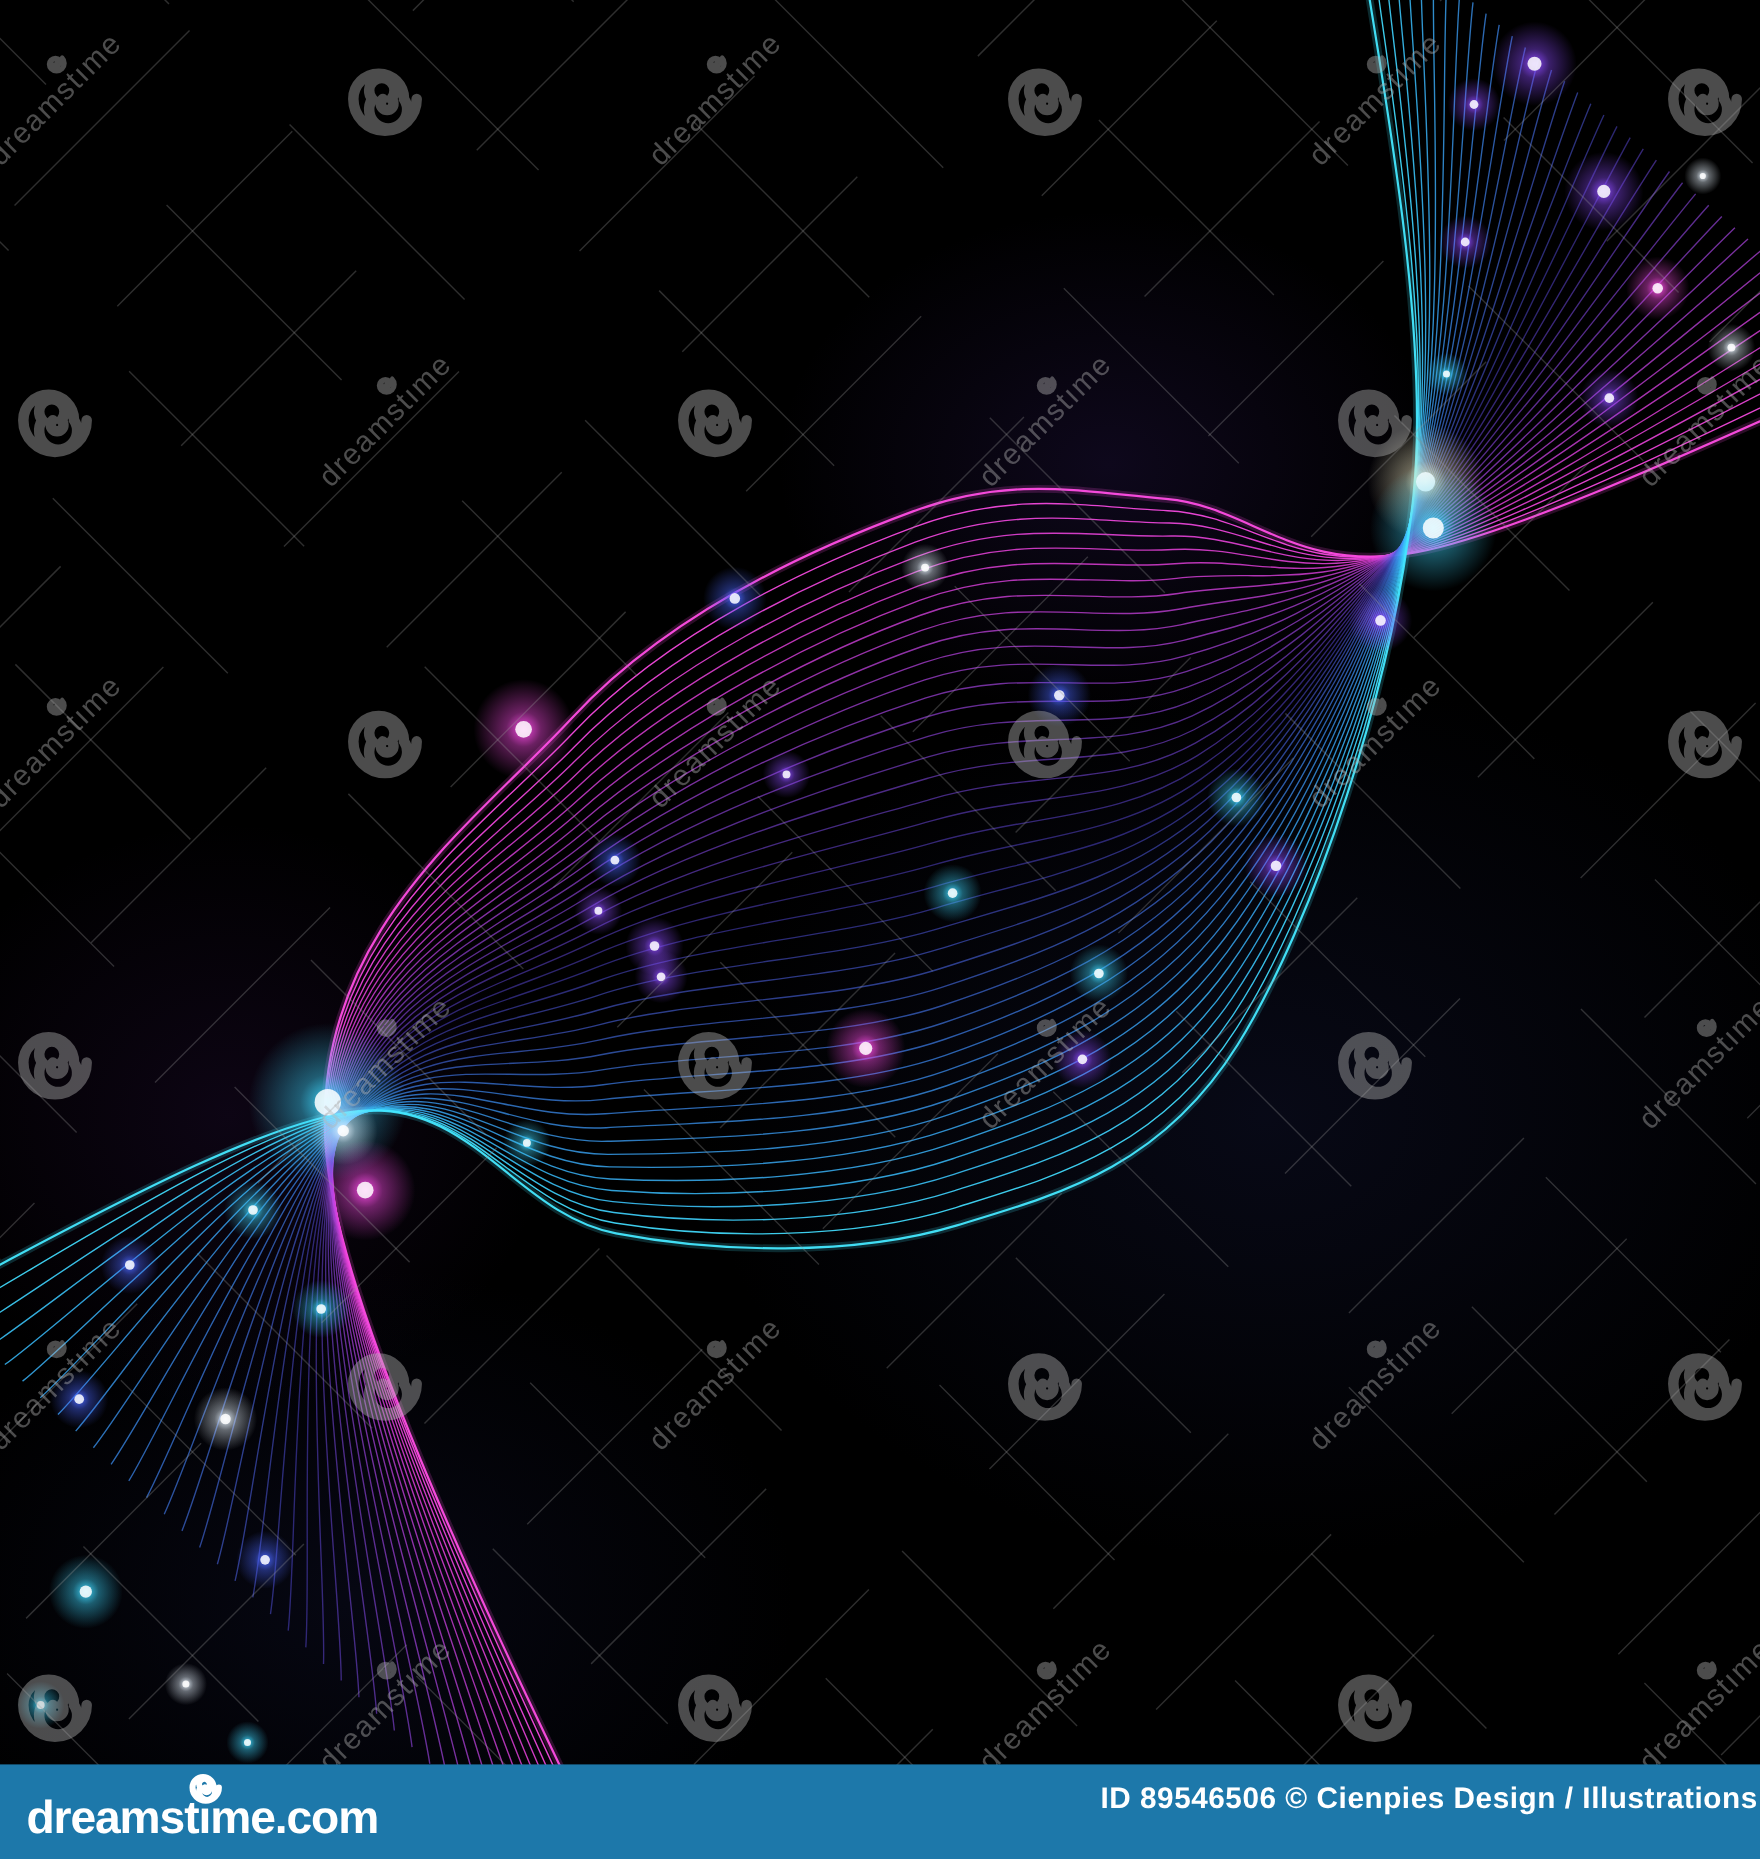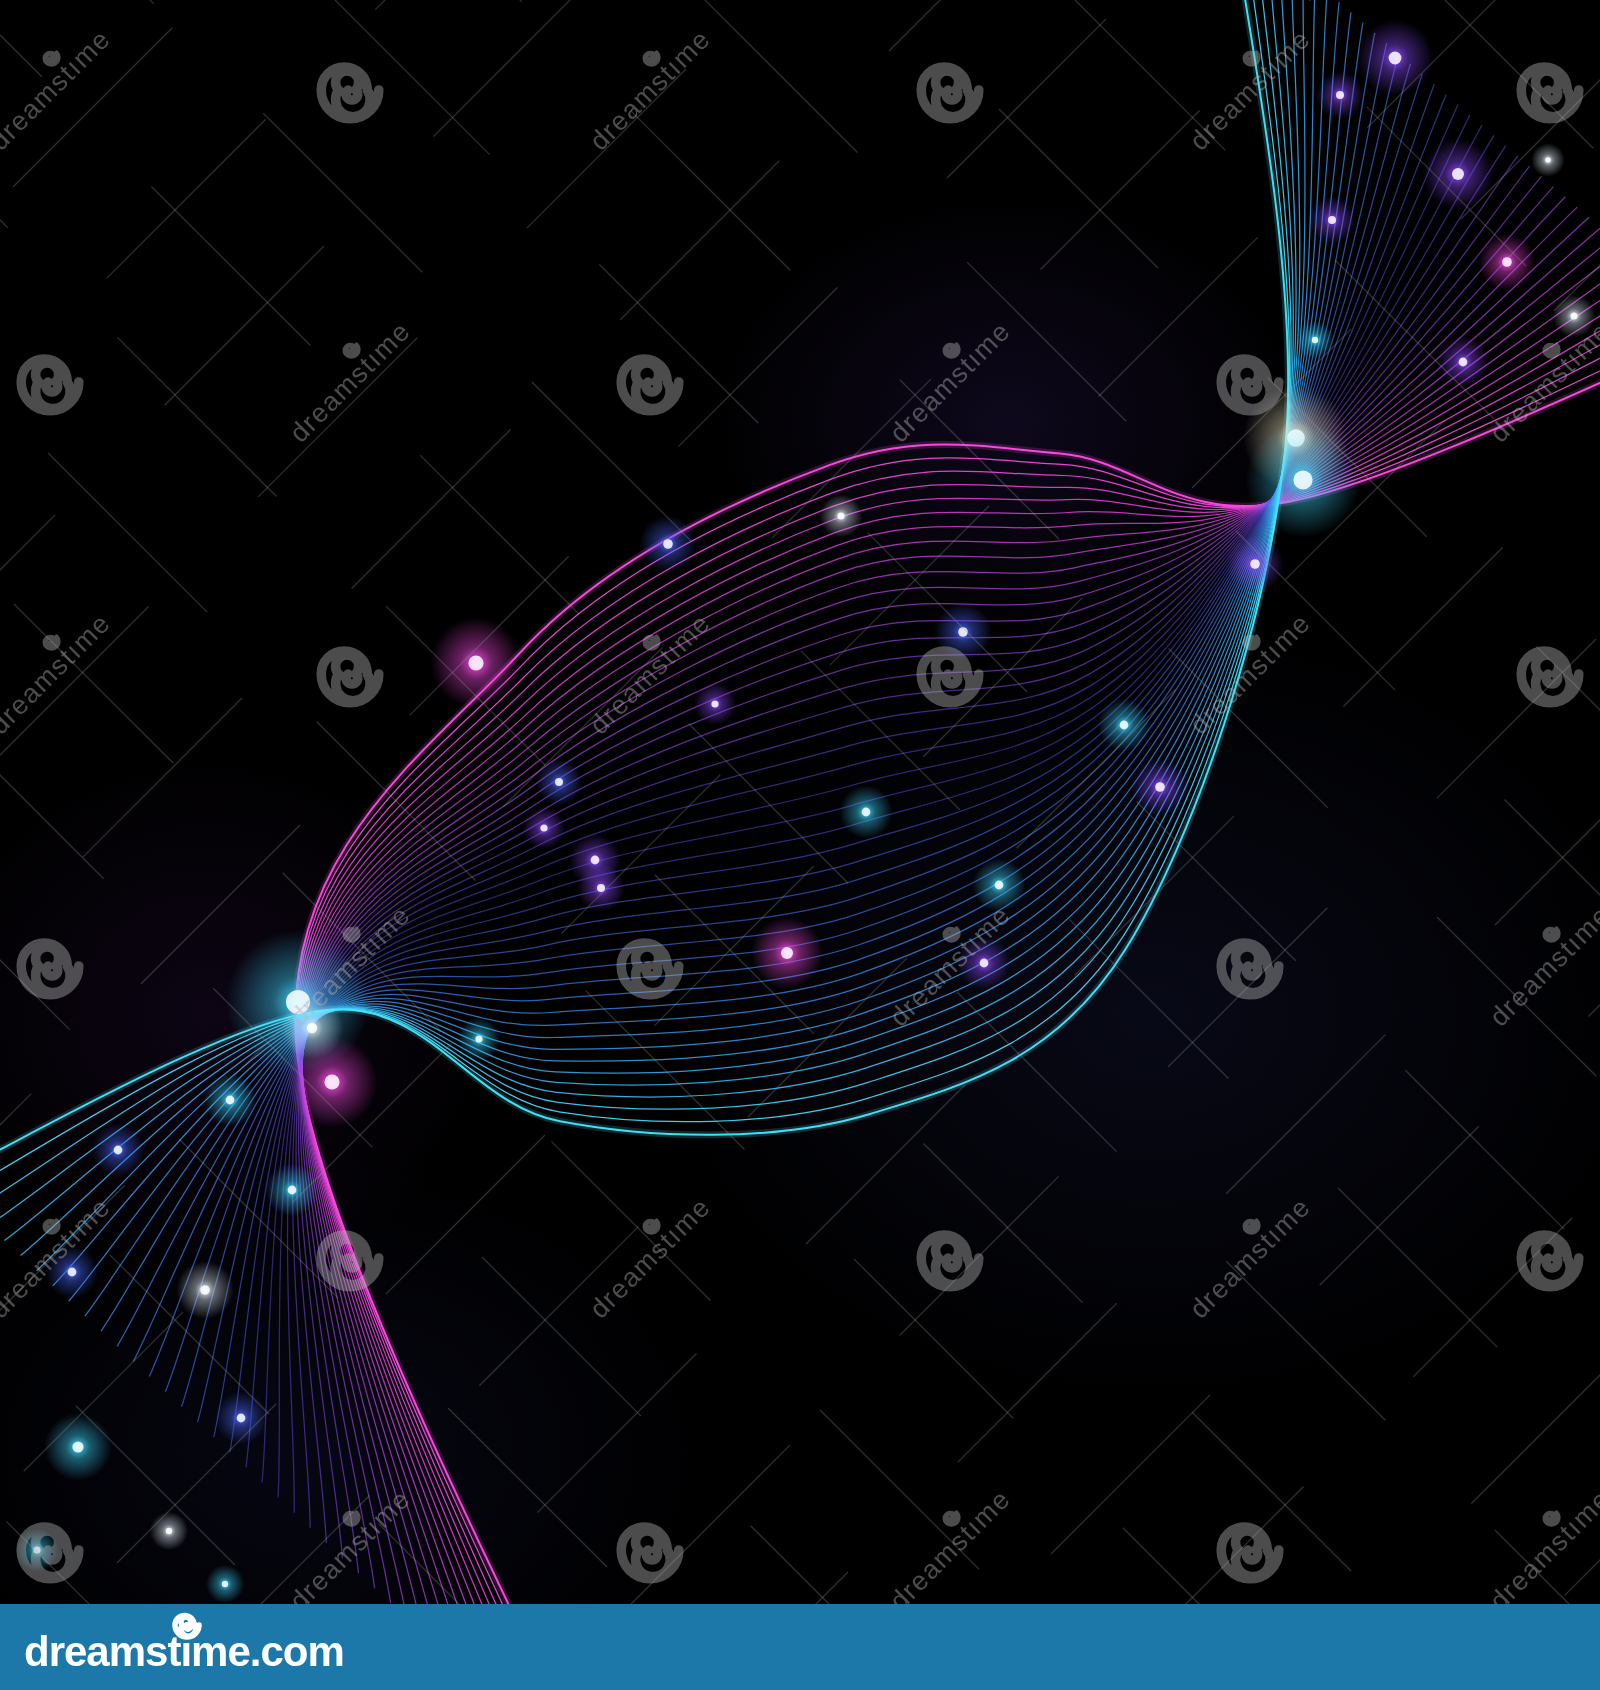--- a/index.html
+++ b/index.html
@@ -336,15 +336,16 @@
         </g>
       </g>
   </svg>
 
   <div class="footer" style="background: rgb(29, 120, 170); color: rgb(255, 255, 255);">
     <div class="logo">
       <span>dreamst</span><span class="iwrap"><span>ı</span><svg class="idot" viewBox="0 0 26 26">
             <use href="#spiral" transform="translate(13,14) scale(0.5)" stroke="#ffffff" stroke-width="11"></use>
           </svg></span><span>me.com</span>
     </div>
+    <div class="credit">ID 89546506 © Cienpies Design / Illustrations</div>
   </div>
 
 </div>
 
 </body></html>

